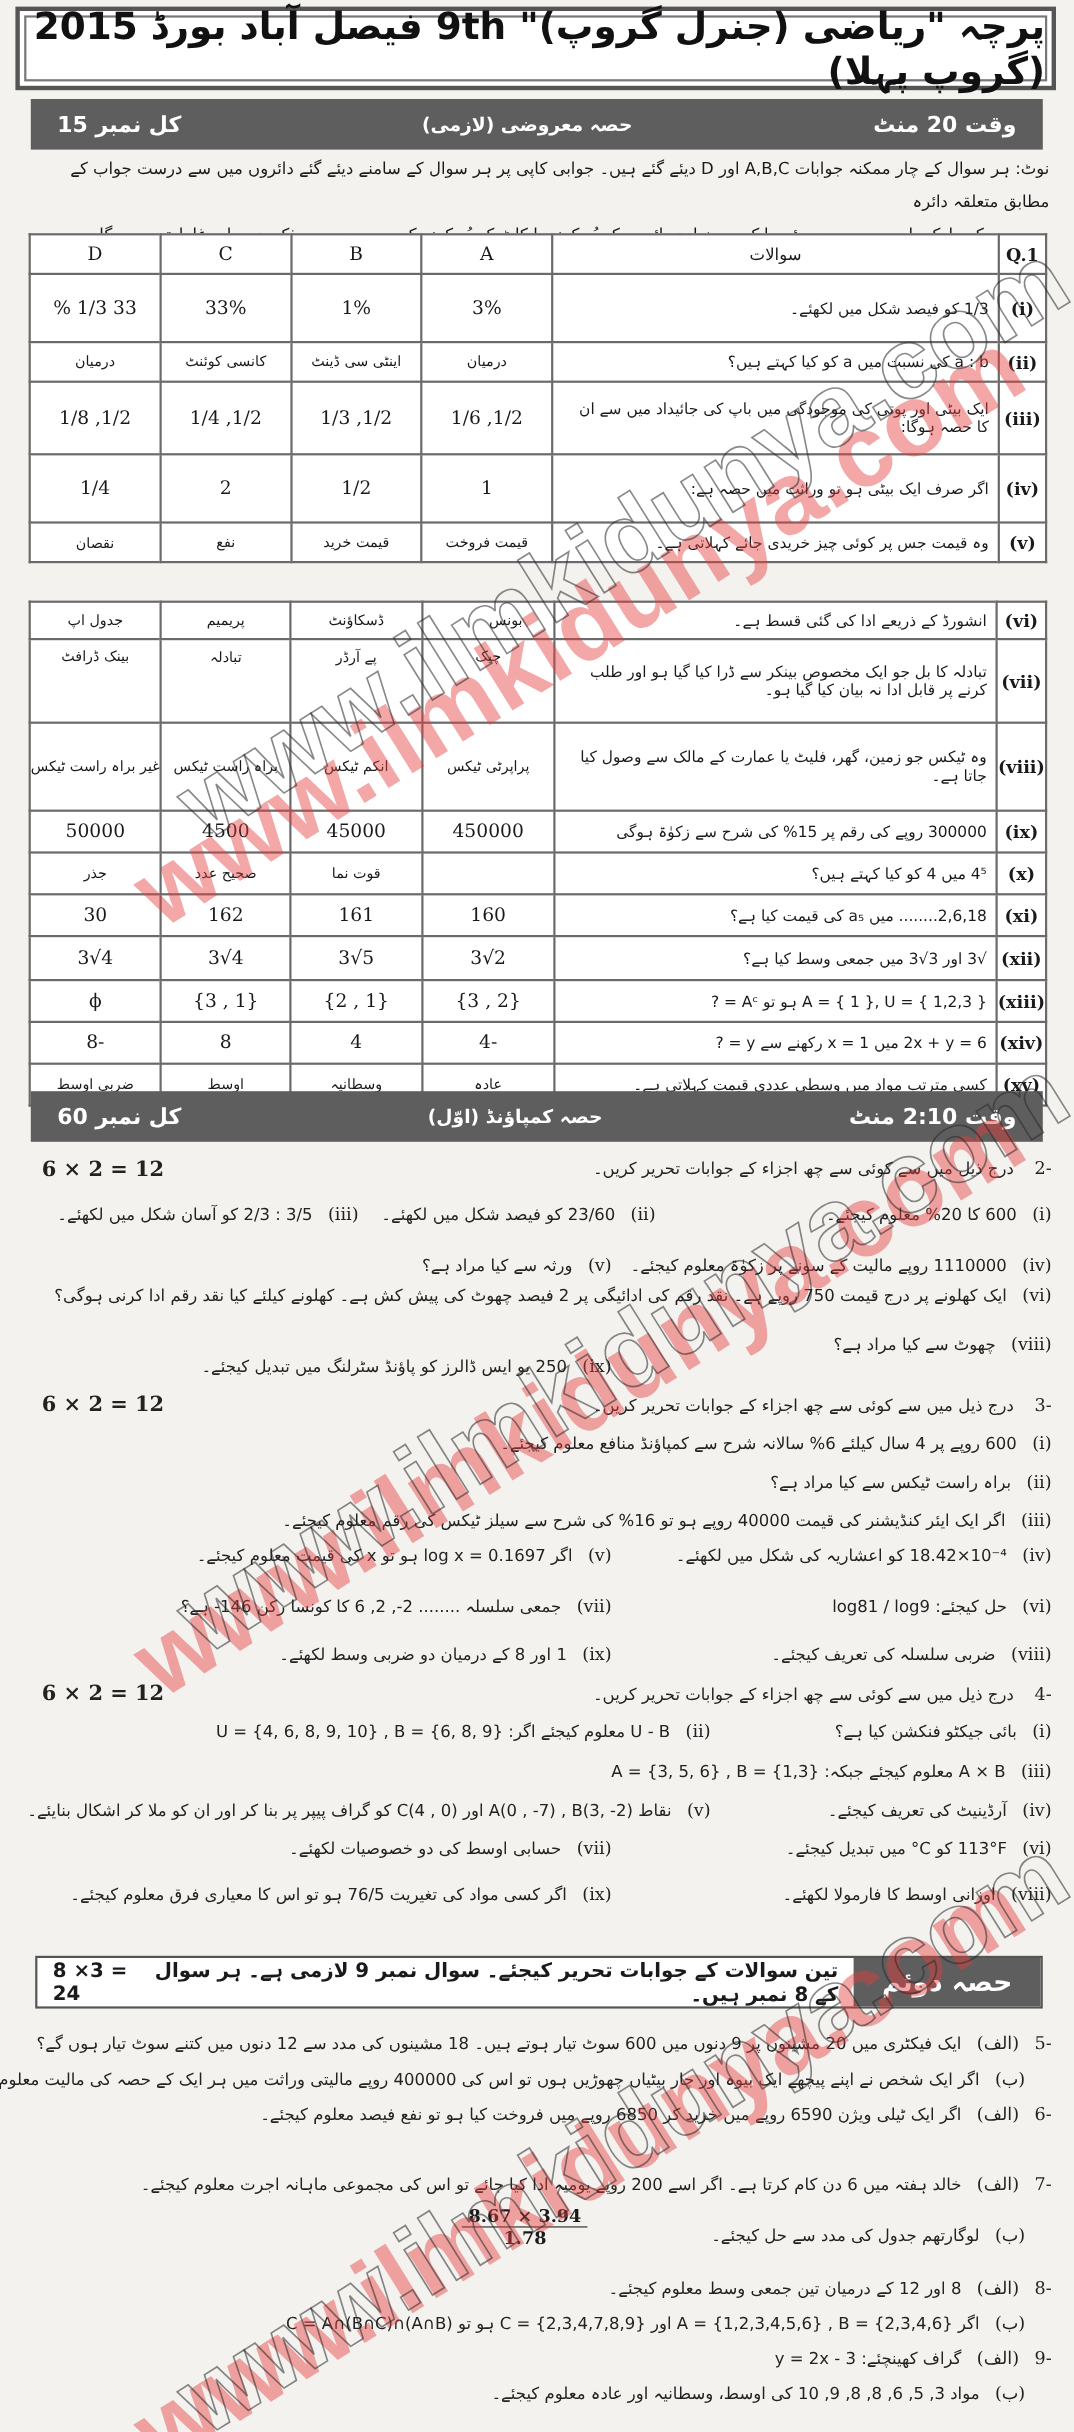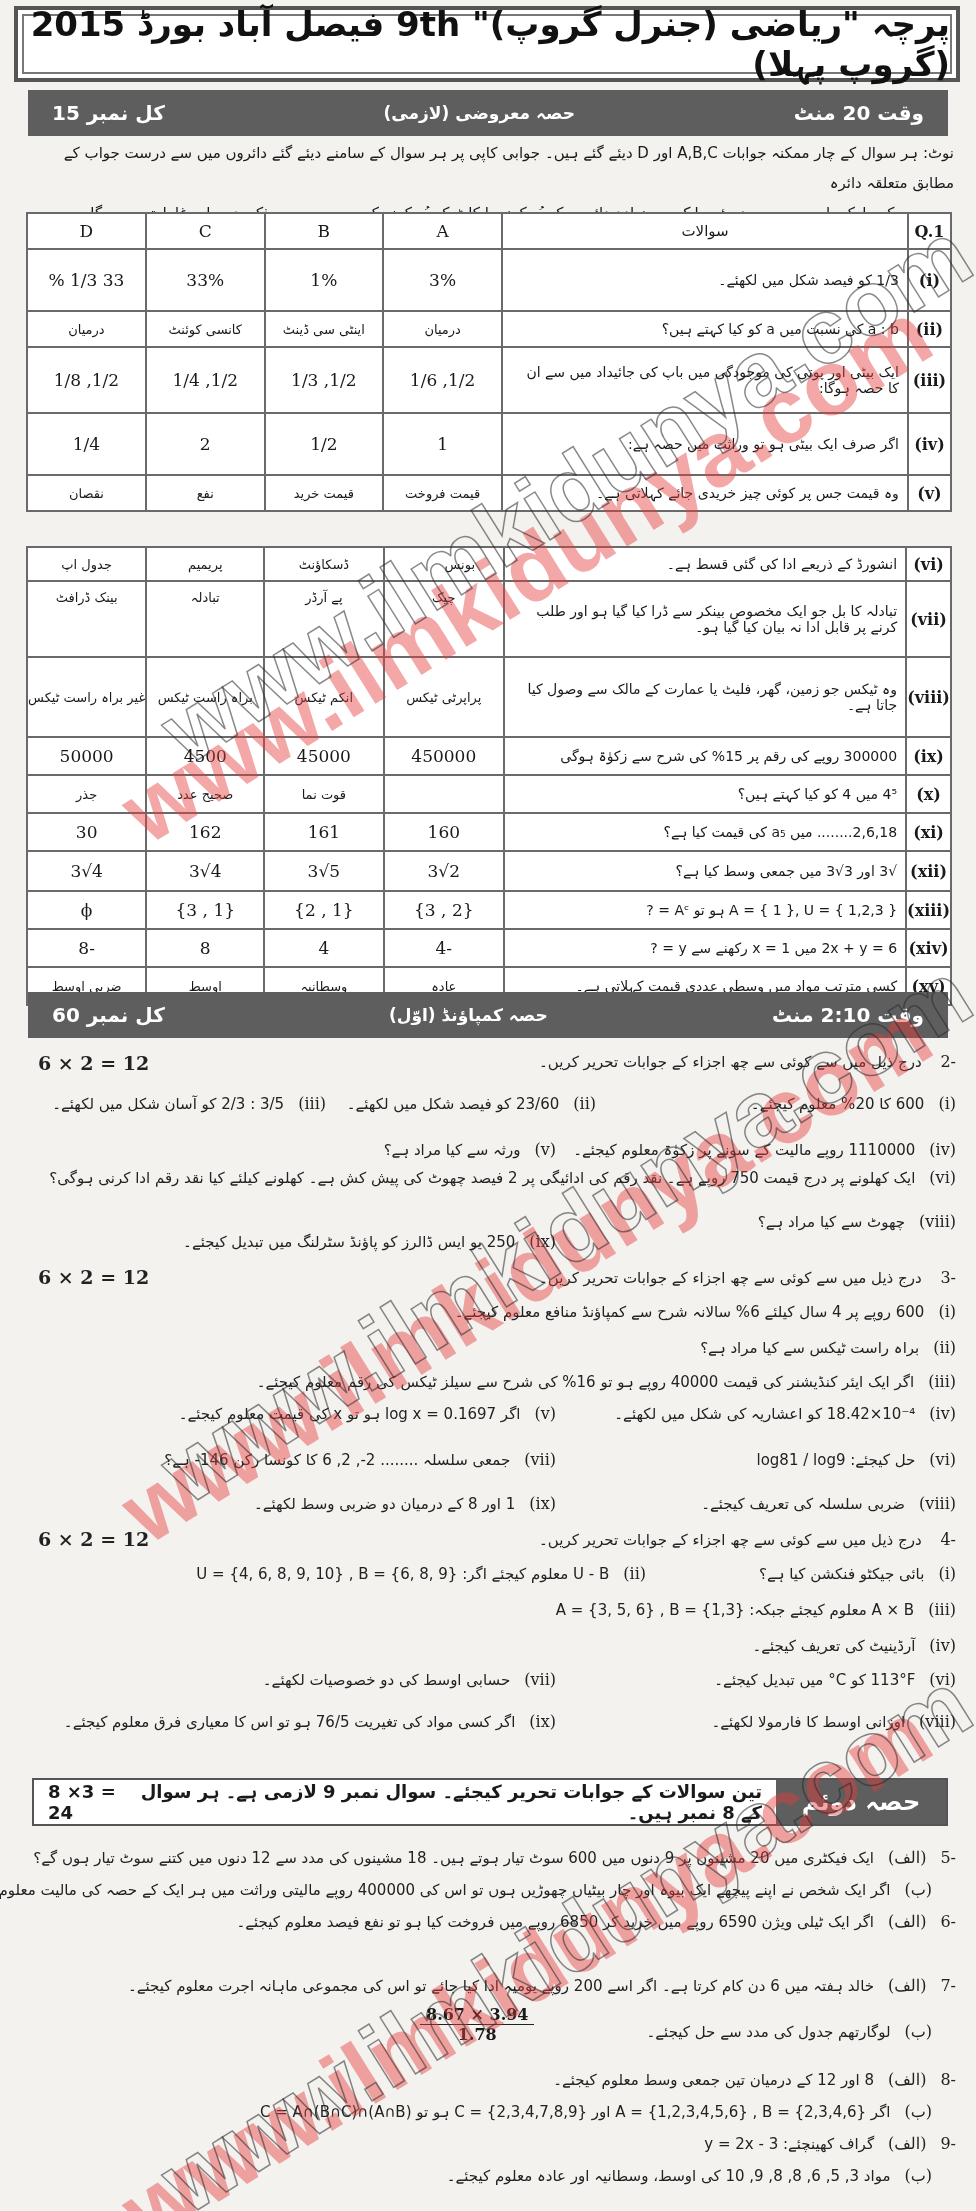--- a/index.html
+++ b/index.html
@@ -281,20 +281,21 @@
 
   <div class="qline" style="top:1530px; right:20px;">
     <span class="roman">-4</span>
     <span>درج ذیل میں سے کوئی سے چھ اجزاء کے جوابات تحریر کریں۔</span>
   </div>
   <div class="marks" style="top:1528px;">6 × 2 = 12</div>
   <div class="qline" style="top:1564px; right:20px;"><span class="roman">(i)</span><span>بائی جیکٹو فنکشن کیا ہے؟</span></div>
   <div class="qline" style="top:1564px; right:330px;"><span class="roman">(ii)</span><span>U - B معلوم کیجئے اگر: U = {4, 6, 8, 9, 10} , B = {6, 8, 9}</span></div>
   <div class="qline" style="top:1600px; right:20px;"><span class="roman">(iii)</span><span>A × B معلوم کیجئے جبکہ: A = {3, 5, 6} , B = {1,3}</span></div>
   <div class="qline" style="top:1636px; right:20px;"><span class="roman">(iv)</span><span>آرڈینیٹ کی تعریف کیجئے۔</span></div>
+  <div class="qline" style="top:1636px; right:330px;"><span class="roman">(v)</span><span>نقاط A(0 , -7) , B(3, -2) اور C(4 , 0) کو گراف پیپر پر بنا کر اور ان کو ملا کر اشکال بنایئے۔</span></div>
   <div class="qline" style="top:1670px; right:20px;"><span class="roman">(vi)</span><span>113°F کو C° میں تبدیل کیجئے۔</span></div>
   <div class="qline" style="top:1670px; right:420px;"><span class="roman">(vii)</span><span>حسابی اوسط کی دو خصوصیات لکھئے۔</span></div>
   <div class="qline" style="top:1712px; right:20px;"><span class="roman">(viii)</span><span>اوزانی اوسط کا فارمولا لکھئے۔</span></div>
   <div class="qline" style="top:1712px; right:420px;"><span class="roman">(ix)</span><span>اگر کسی مواد کی تغیریت 76/5 ہو تو اس کا معیاری فرق معلوم کیجئے۔</span></div>
 
   <div class="part2-box">
     <div class="label">حصہ دوئم</div>
     <div class="text">
       <span>تین سوالات کے جوابات تحریر کیجئے۔ سوال نمبر 9 لازمی ہے۔ ہر سوال کے 8 نمبر ہیں۔</span>
       <span style="direction:ltr;">8 ×3 = 24</span>

